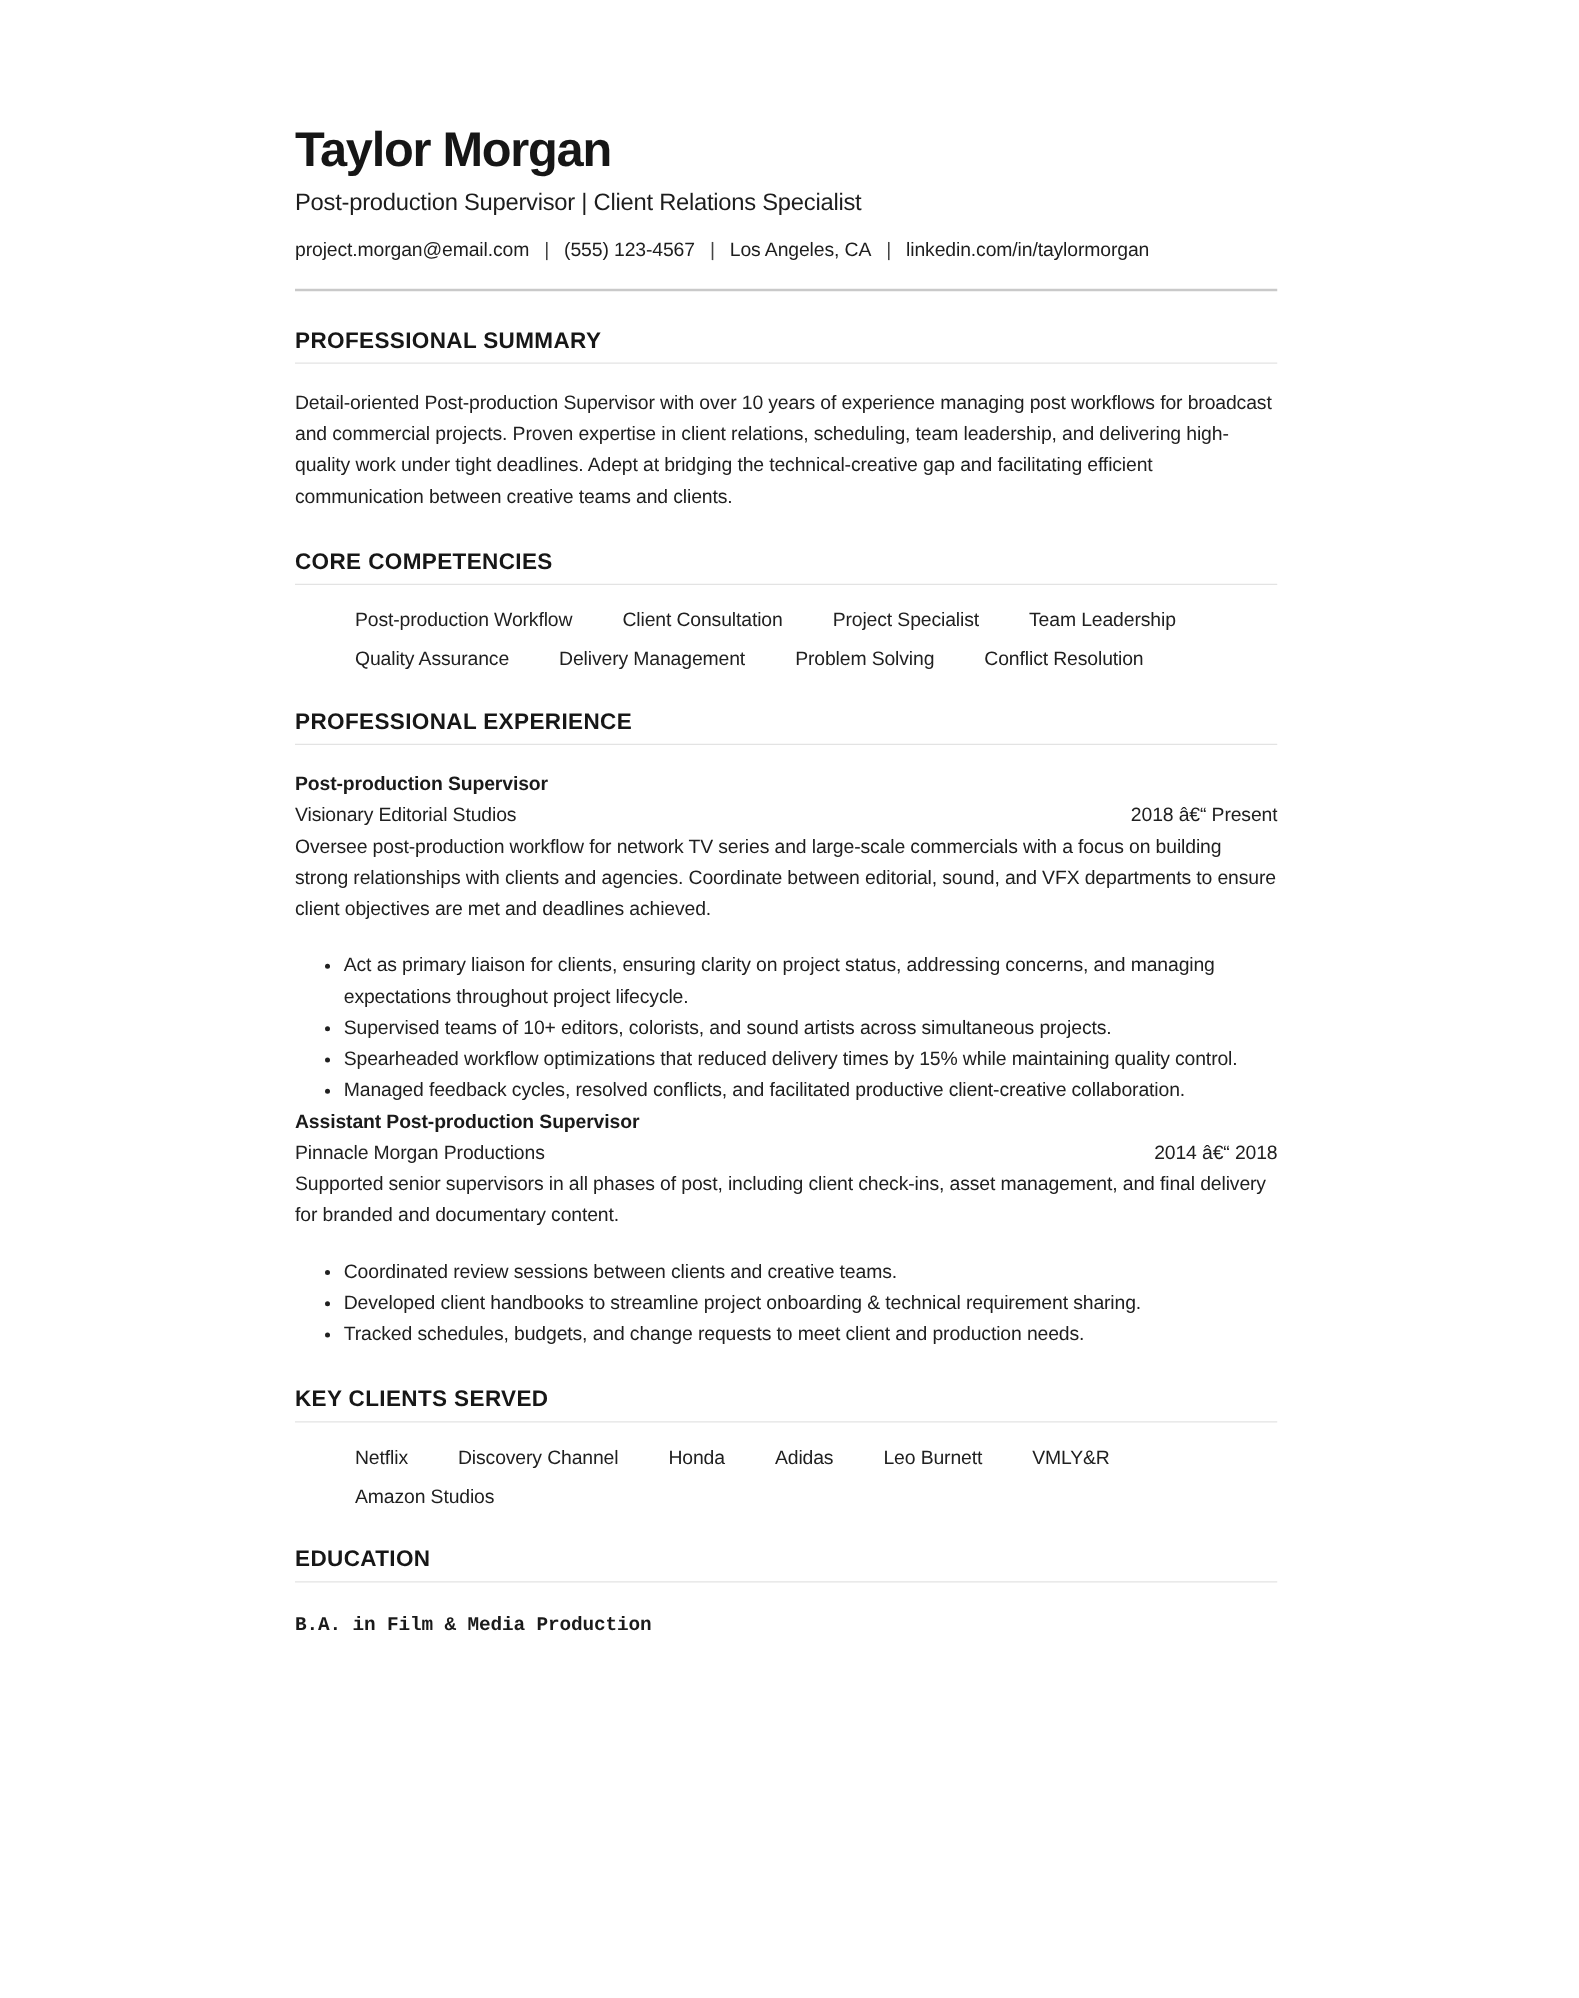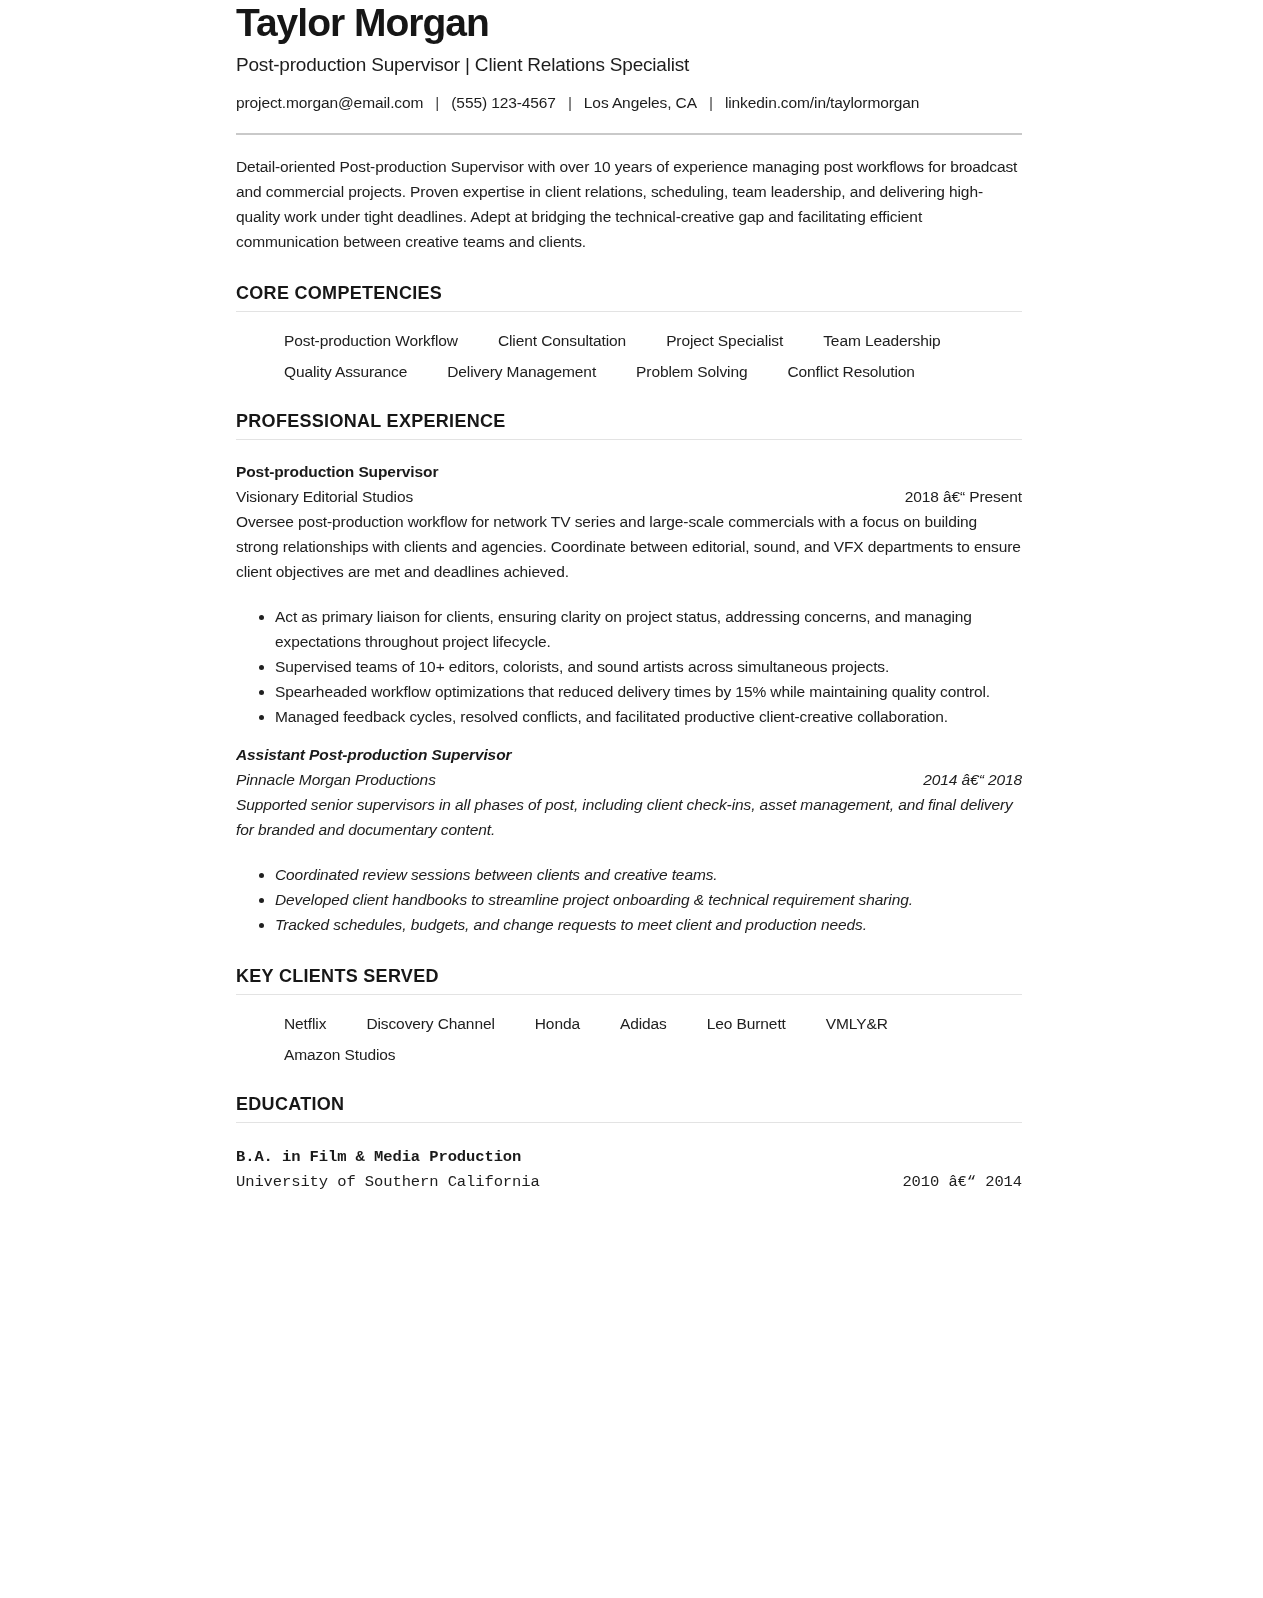--- a/index.html
+++ b/index.html
@@ -15,20 +15,21 @@
     color: #202020;
   }
   .content {
     margin-left: 236px;
     width: 786px;
     height: 1308px;
     overflow: hidden;
   }
   h1.name {
     margin: 0;
+    padding-top: 98px;
     font-size: 39px;
     line-height: 46px;
     font-weight: 700;
     letter-spacing: -1px;
     color: #161616;
   }
   .headline {
     margin-top: 6px;
     font-size: 19px;
     line-height: 26px;
@@ -83,22 +84,20 @@
     letter-spacing: -0.1px;
     margin-left: 48px;
   }
   .job {
     margin-top: 0;
   }
   .job.first {
     margin-top: 19px;
   }
   .job.following {
-    margin-top: 13px;
-    font-style: italic;
   }
   .job-title {
     font-size: 15.5px;
     line-height: 25px;
     font-weight: 700;
     letter-spacing: -0.1px;
     color: #1a1a1a;
   }
   .meta-row {
     display: flex;
@@ -133,20 +132,21 @@
   <header>
     <h1 class="name">Taylor Morgan</h1>
     <div class="headline">Post-production Supervisor | Client Relations Specialist</div>
     <div class="contact">
       <span>project.morgan@email.com</span><span class="sep">|</span><span>(555) 123-4567</span><span class="sep">|</span><span>Los Angeles, CA</span><span class="sep">|</span><span>linkedin.com/in/taylormorgan</span>
     </div>
     <hr class="top-divider">
   </header>
 
   <section>
+    <h2 class="section-heading">PROFESSIONAL SUMMARY</h2>
     <p class="body-text summary-text">Detail-oriented Post-production Supervisor with over 10 years of experience managing post workflows for broadcast and commercial projects. Proven expertise in client relations, scheduling, team leadership, and delivering high-quality work under tight deadlines. Adept at bridging the technical-creative gap and facilitating efficient communication between creative teams and clients.</p>
   </section>
 
   <section>
     <h2 class="section-heading">CORE COMPETENCIES</h2>
     <div class="chip-row">
       <span>Post-production Workflow</span>
       <span>Client Consultation</span>
       <span>Project Specialist</span>
       <span>Team Leadership</span>

